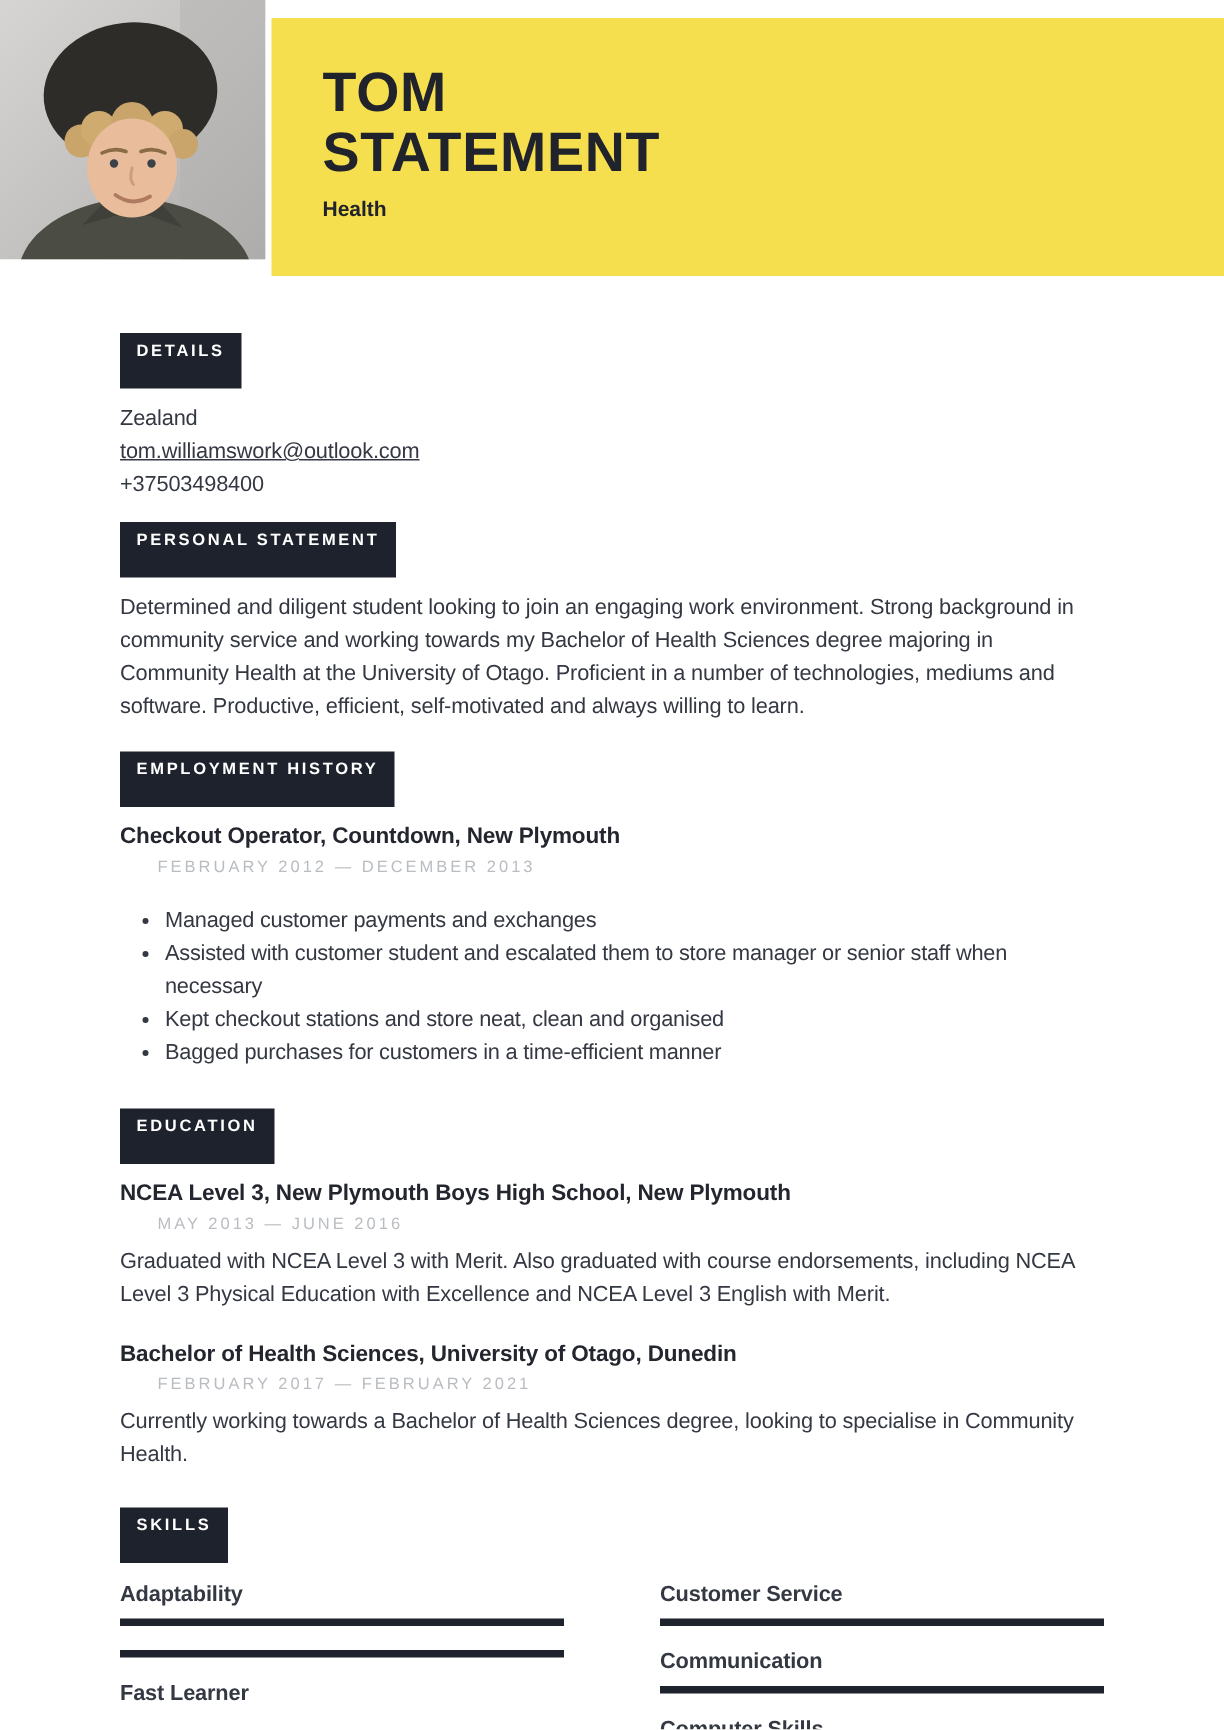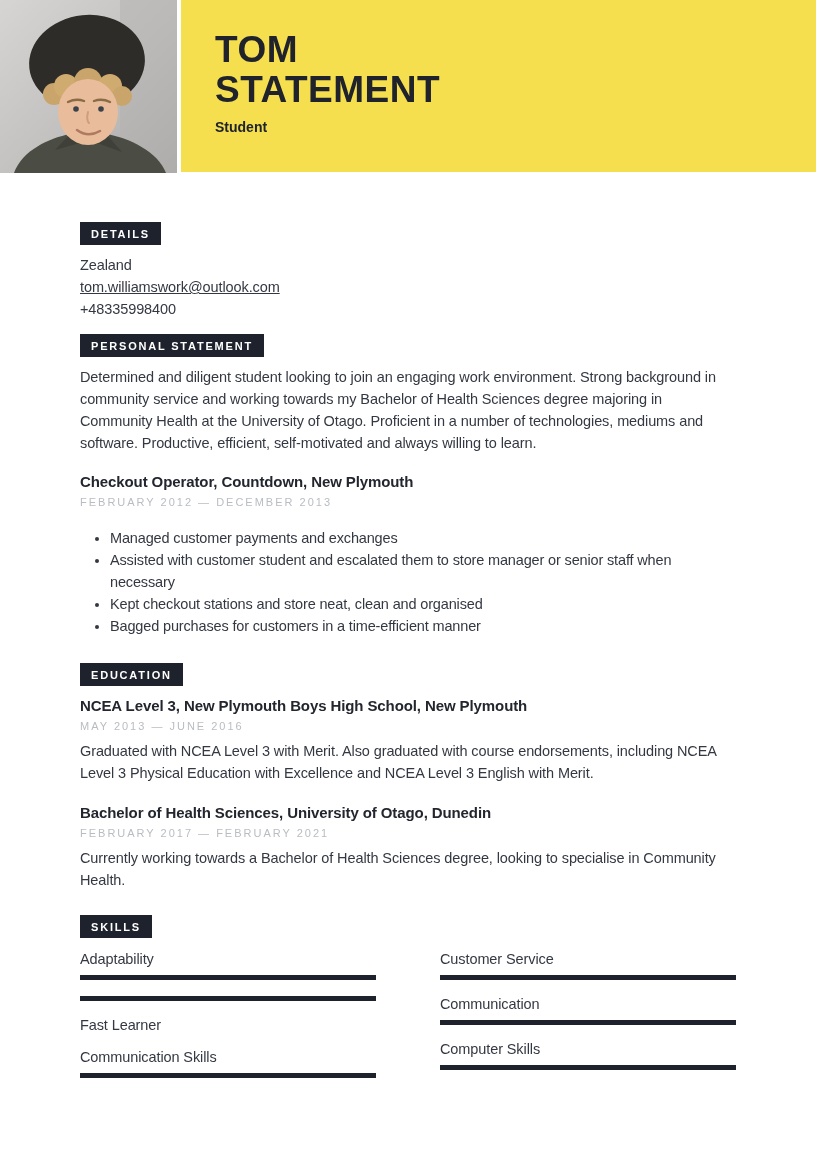--- a/index.html
+++ b/index.html
@@ -16,21 +16,21 @@
   
   .photo-wrap {
     position: absolute;
     left: 0; top: 0;
     width: 177px; height: 173px;
     overflow: hidden;
   }
   .photo-wrap svg { display: block; width: 177px; height: 173px; }
   .yellow-block {
     position: absolute;
-    left: 181px; top: 0;
+    left: 181px; top: 12px;
     width: 635px; height: 172px;
     background: #F5DF4E;
   }
   .name-block { padding: 30px 0 0 34px; }
   .name {
     font-size: 37px;
     line-height: 40px;
     font-weight: 800;
     color: #20232B;
     letter-spacing: 0.5px;
@@ -48,21 +48,21 @@
     left: 80px; top: 222px;
     width: 657px;
   }
   .badge {
     display: inline-block;
     background: #1E222C;
     color: #ffffff;
     font-size: 11px;
     font-weight: 700;
     letter-spacing: 1.8px;
-    padding: 6px 11px 5px 11px;
+    padding: 6px 11px 19px 11px;
     text-transform: uppercase;
   }
   .body-text {
     font-size: 14.5px;
     line-height: 22px;
     letter-spacing: -0.1px;
     color: #343842;
   }
   .details-block { margin-top: 9px; }
   .details-block .line { display: block; }
@@ -77,20 +77,21 @@
     font-size: 15px;
     font-weight: 700;
     color: #23262E;
     letter-spacing: -0.1px;
   }
   .entry-dates {
     margin-top: 6px;
     font-size: 11px;
     letter-spacing: 2px;
     color: #B9BCC1;
+    margin-left: 25px;
   }
   ul.bullets {
     margin: 19px 0 0 0;
     padding-left: 30px;
   }
   ul.bullets li {
     font-size: 14.5px;
     line-height: 22px;
     letter-spacing: -0.15px;
     color: #343842;
@@ -101,20 +102,21 @@
   .entry + .entry { margin-top: 20px; }
 
   .section-skills { margin-top: 24px; }
   .skills-cols { display: flex; gap: 64px; margin-top: 13px; }
   .skill-col { width: 296px; }
   .skill { margin-bottom: 16px; }
   .skill-label {
     font-size: 14.5px;
     color: #343842;
     letter-spacing: -0.1px;
+    font-weight: bold;
   }
   .skill-bar {
     margin-top: 8px;
     height: 5px;
     width: 100%;
     background: #1E222C;
   }
 </style>
 </head>
 <body>
@@ -161,41 +163,42 @@
       <path d="M77,130 q11,8 23,1" stroke="#b07a60" stroke-width="2.6" fill="none" stroke-linecap="round"></path>
     </svg>
   </div>
 
   <div class="yellow-block">
     <div class="name-block">
       <div class="name">
         <div>TOM</div>
         <div>STATEMENT</div>
       </div>
-      <div class="role">Student</div>
+      <div class="role">Health</div>
     </div>
   </div>
 
   <div class="content">
 
     <div class="section">
       <span class="badge">DETAILS</span>
       <div class="details-block body-text">
         <span class="line">Zealand</span>
         <span class="line"><a class="email-link" href="#">tom.williamswork@outlook.com</a></span>
-        <span class="line">+48335998400</span>
+        <span class="line">+37503498400</span>
       </div>
     </div>
 
     <div class="section section-ps">
       <span class="badge">PERSONAL STATEMENT</span>
       <p class="body-text" style="margin:9px 0 0;">Determined and diligent student looking to join an engaging work environment. Strong background in community service and working towards my Bachelor of Health Sciences degree majoring in Community Health at the University of Otago. Proficient in a number of technologies, mediums and software. Productive, efficient, self-motivated and always willing to learn.</p>
     </div>
 
     <div class="section section-emp">
+      <span class="badge">EMPLOYMENT HISTORY</span>
       <div class="entry">
         <div class="entry-title">Checkout Operator, Countdown, New Plymouth</div>
         <div class="entry-dates">FEBRUARY 2012 — DECEMBER 2013</div>
         <ul class="bullets">
           <li>Managed customer payments and exchanges</li>
           <li>Assisted with customer student and escalated them to store manager or senior staff when necessary</li>
           <li>Kept checkout stations and store neat, clean and organised</li>
           <li>Bagged purchases for customers in a time-efficient manner</li>
         </ul>
       </div>

